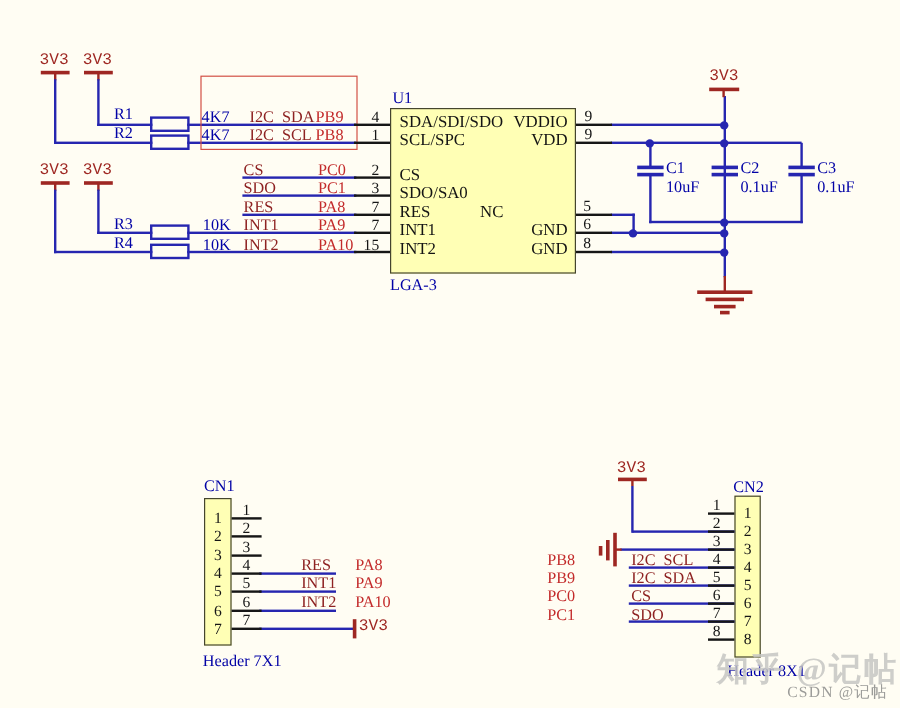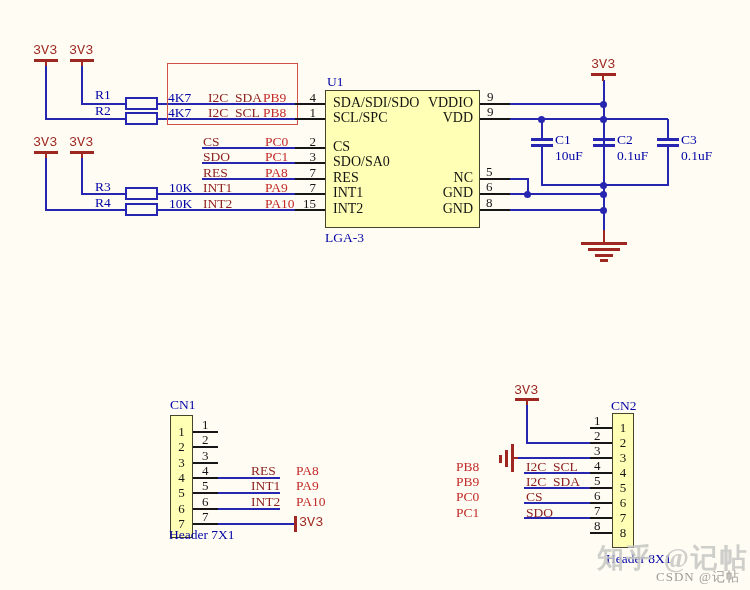--- a/index.html
+++ b/index.html
@@ -115,21 +115,21 @@
     <div class="part" style="left:325px;top:90px;width:155px;height:138px"></div>
     <span class="lbl chipname" style="left:333px;top:96px">SDA/SDI/SDO</span>
     <span class="lbl chipname" style="left:333px;top:111px">SCL/SPC</span>
     <span class="lbl chipname" style="left:333px;top:140px">CS</span>
     <span class="lbl chipname" style="left:333px;top:155px">SDO/SA0</span>
     <span class="lbl chipname" style="left:333px;top:171px">RES</span>
     <span class="lbl chipname" style="left:333px;top:186px">INT1</span>
     <span class="lbl chipname" style="left:333px;top:202px">INT2</span>
     <span class="lbl chipname" style="left:400px;top:96px;width:73px;text-align:right">VDDIO</span>
     <span class="lbl chipname" style="left:400px;top:111px;width:73px;text-align:right">VDD</span>
-    <span class="lbl chipname" style="left:400px;top:171px;width:73px;text-align:right">NC</span>
+    <span class="lbl chipname" style="left:400px;top:171px;width:73px;">NC</span>
     <span class="lbl chipname" style="left:400px;top:186px;width:73px;text-align:right">GND</span>
     <span class="lbl chipname" style="left:400px;top:202px;width:73px;text-align:right">GND</span>
     <span class="lbl c-des" style="left:325px;top:231px">LGA-3</span>
     <span class="lbl c-pin" style="left:487px;top:90px">9</span>
     <span class="lbl c-pin" style="left:487px;top:105px">9</span>
     <span class="lbl c-pin" style="left:486px;top:165px">5</span>
     <span class="lbl c-pin" style="left:486px;top:180px">6</span>
     <span class="lbl c-pin" style="left:486px;top:196px">8</span>
   </div>
 
@@ -231,21 +231,21 @@
 
     <span class="lbl c-net" style="left:251px;top:464px">RES</span>
     <span class="lbl c-port" style="left:296px;top:464px">PA8</span>
     <span class="lbl c-net" style="left:251px;top:479px">INT1</span>
     <span class="lbl c-port" style="left:296px;top:479px">PA9</span>
     <span class="lbl c-net" style="left:251px;top:495px">INT2</span>
     <span class="lbl c-port" style="left:296px;top:495px">PA10</span>
 
     <div class="pe" style="left:294px;top:516px;width:3px;height:16px"></div>
     <span class="lbl c-pw" style="left:299px;top:516px">3V3</span>
-    <span class="lbl c-des" style="left:169px;top:528px">Header 7X1</span>
+    <span class="lbl c-des" style="left:169px;top:544px">Header 7X1</span>
   </div>
 
   <div class="layer">
     <span class="lbl c-pw" style="left:514px;top:384px">3V3</span>
     <div class="pe" style="left:515px;top:398px;width:24px;height:2.5px"></div>
     <div class="pe" style="left:526px;top:400px;width:2px;height:5px"></div>
     <div class="wr" style="left:526px;top:405px;width:2px;height:39px"></div>
 
     <span class="lbl c-des" style="left:611px;top:399px">CN2</span>
     <div class="part" style="left:612px;top:413px;width:22px;height:135px"></div>

